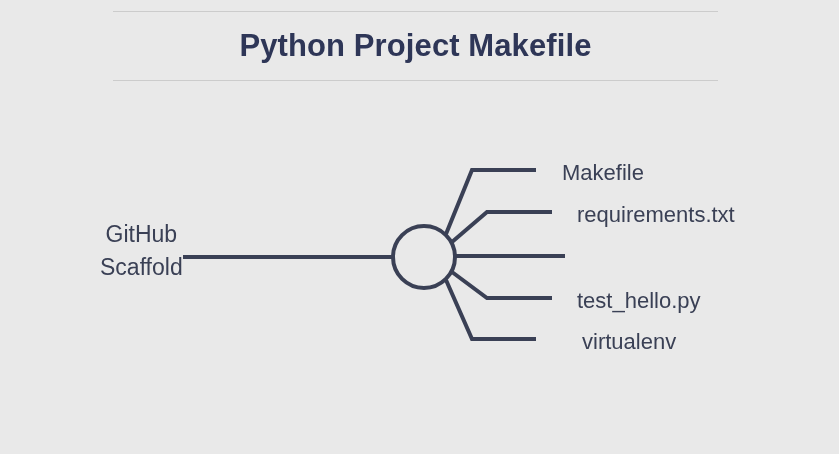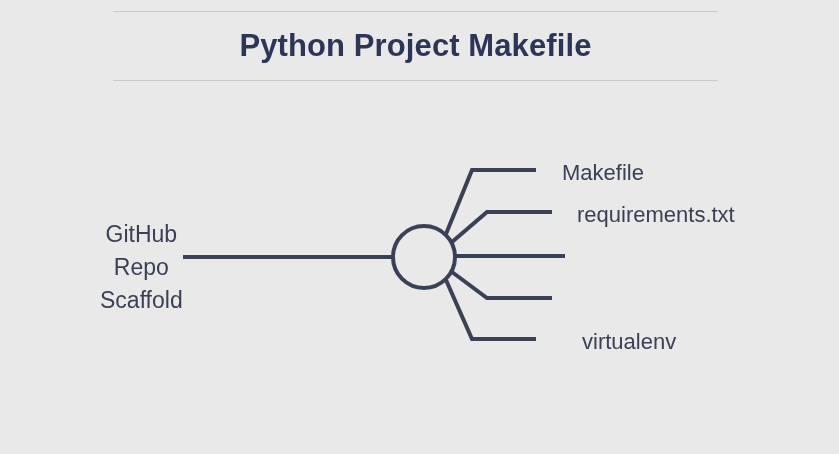--- a/index.html
+++ b/index.html
@@ -97,25 +97,25 @@
       <polyline points="452,272 487,298 552,298"></polyline>
 
       <polyline points="446,280 472,339 536,339"></polyline>
     </g>
 
     <circle cx="424" cy="257" r="31" fill="#e9e9e9" stroke="#3a4055" stroke-width="4"></circle>
   </svg>
 
   <div id="root-label" class="node-label">
     <span class="line">GitHub</span>
-    <span class="line">Repo</span>
     <span class="line">Scaffold</span>
   </div>
 
   <div class="node-label leaf-label" style="left:546px; top:156px;">Makefile</div>
 
   <div class="node-label leaf-label" style="left:561px; top:198px;text-align:center;">requirements.txt</div>
 
 
+  <div class="node-label leaf-label" style="left:561px; top:284px;">test_hello.py</div>
 
   <div class="node-label leaf-label" style="left:566px; top:325px;">virtualenv</div>
 
 </div>
 
 </body></html>

